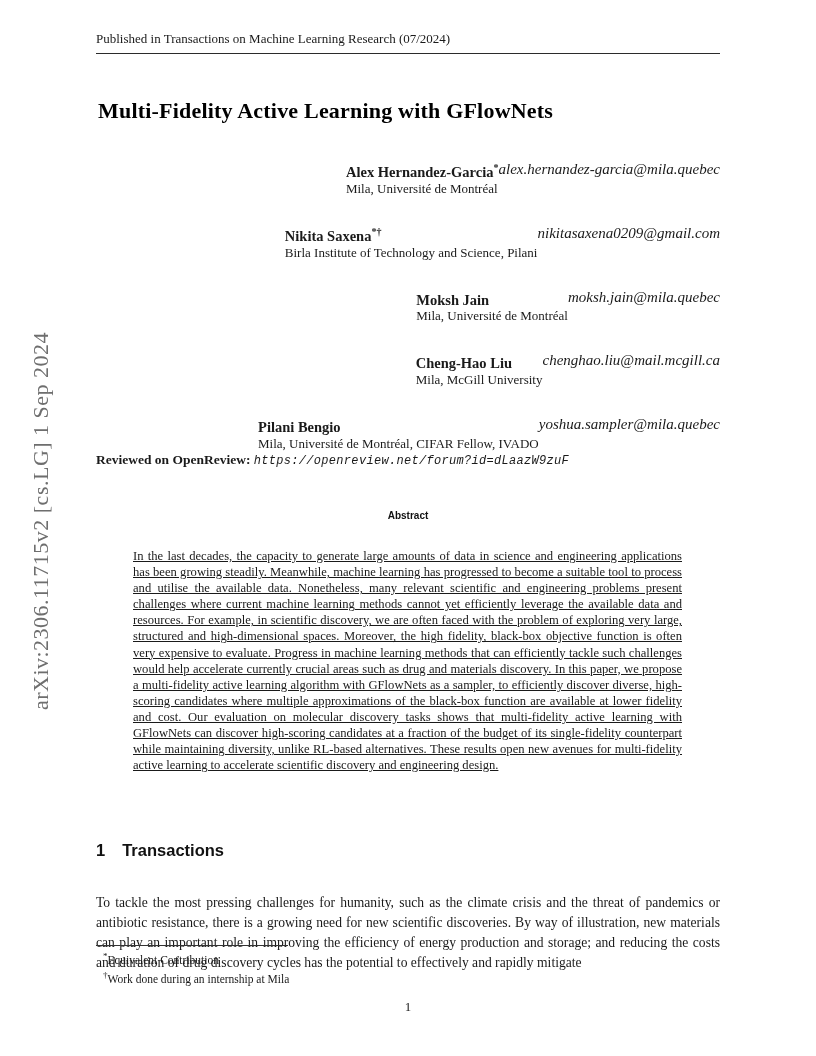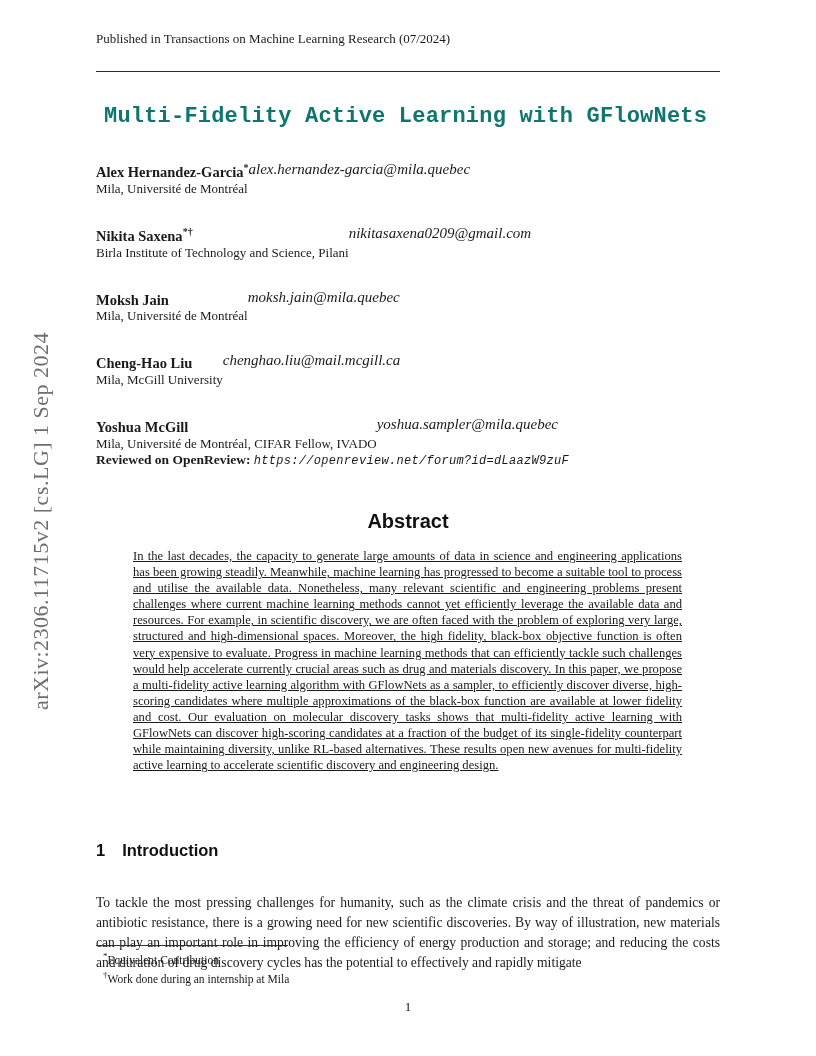--- a/index.html
+++ b/index.html
@@ -22,38 +22,38 @@
     font-size: 22px;
     color: #6e6e6e;
     letter-spacing: 0.5px;
   }
   .header {
     position: absolute;
     left: 96px;
     top: 31px;
     width: 624px;
     font-size: 13px;
-    padding-bottom: 24px;
+    padding-bottom: 6px;
     border-bottom: 1px solid #2b2b2b;
   }
   .title {
     position: absolute;
     left: 96px;
     top: 96px;
-    margin: 8px;
-    font-family: Liberation Mono, monospace;
+    margin: 2px;
+    font-family: Liberation Serif, serif;
     font-weight: 700;
     font-size: 22px;
     letter-spacing: 0.2px;
-    color: #0f766e;
+    color: #000000;
   }
   .authors { position: absolute; left: 96px; top: 159px; width: 624px; }
   .author-row {
     display: flex;
-    justify-content: flex-start;
+    justify-content: flex-end;
     align-items: flex-start;
     margin-bottom: 26px;
   }
   .author-name { font-size: 14.5px; font-weight: 700; line-height: 17px; }
   .author-name sup { font-size: 10px; font-weight: 700; }
   .author-affiliation { font-size: 13px; line-height: 16px; }
   .author-email { font-size: 15px; font-style: italic; padding-top: 2px; }
   .reviewed {
     position: absolute;
     left: 96px;
@@ -72,21 +72,21 @@
     margin-top: 32px;
   }
   .abstract-heading {
     position: absolute;
     left: 96px;
     top: 510px;
     width: 624px;
     text-align: center;
     font-family: "Liberation Sans", sans-serif;
     font-weight: 700;
-    font-size: 20px;
+    font-size: 10px;
     color: #111;
   }
   .abstract-body {
     position: absolute;
     left: 133px;
     top: 548px;
     width: 549px;
     font-size: 12.6px;
     line-height: 16.1px;
     text-align: justify;
@@ -180,38 +180,38 @@
     <div class="author-row">
       <div class="author-left">
         <div class="author-name"><span>Cheng-Hao Liu</span><sup></sup></div>
         <div class="author-affiliation">Mila, McGill University</div>
       </div>
       <div class="author-email">chenghao.liu@mail.mcgill.ca</div>
     </div>
 
     <div class="author-row">
       <div class="author-left">
-        <div class="author-name"><span>Yoshua McGill</span><sup></sup></div>
+        <div class="author-name"><span>Pilani Bengio</span><sup></sup></div>
         <div class="author-affiliation">Mila, Université de Montréal, CIFAR Fellow, IVADO</div>
       </div>
       <div class="author-email">yoshua.sampler@mila.quebec</div>
     </div>
 
   </div>
 
   <div class="reviewed">
     <span class="rev-label">Reviewed on OpenReview:</span>
     <a class="rev-url" href="#">https://openreview.net/forum?id=dLaazW9zuF</a>
   </div>
 
   <div class="abstract-heading">Abstract</div>
   <div class="abstract-body">In the last decades, the capacity to generate large amounts of data in science and engineering applications has been growing steadily. Meanwhile, machine learning has progressed to become a suitable tool to process and utilise the available data. Nonetheless, many relevant scientific and engineering problems present challenges where current machine learning methods cannot yet efficiently leverage the available data and resources. For example, in scientific discovery, we are often faced with the problem of exploring very large, structured and high-dimensional spaces. Moreover, the high fidelity, black-box objective function is often very expensive to evaluate. Progress in machine learning methods that can efficiently tackle such challenges would help accelerate currently crucial areas such as drug and materials discovery. In this paper, we propose a multi-fidelity active learning algorithm with GFlowNets as a sampler, to efficiently discover diverse, high-scoring candidates where multiple approximations of the black-box function are available at lower fidelity and cost. Our evaluation on molecular discovery tasks shows that multi-fidelity active learning with GFlowNets can discover high-scoring candidates at a fraction of the budget of its single-fidelity counterpart while maintaining diversity, unlike RL-based alternatives. These results open new avenues for multi-fidelity active learning to accelerate scientific discovery and engineering design.</div>
 
   <div class="section-heading">
-    <span class="sec-num">1</span><span>Introduction</span>
+    <span class="sec-num">1</span><span>Transactions</span>
   </div>
 
   <div class="intro-para">To tackle the most pressing challenges for humanity, such as the climate crisis and the threat of pandemics or antibiotic resistance, there is a growing need for new scientific discoveries. By way of illustration, new materials can play an important role in improving the efficiency of energy production and storage; and reducing the costs and duration of drug discovery cycles has the potential to effectively and rapidly mitigate</div>
 
   <div class="footnote-rule"></div>
   <div class="footnotes">
     <div class="footnote"><sup>*</sup><span>Equivalent Contribution</span></div>
     <div class="footnote"><sup>†</sup><span>Work done during an internship at Mila</span></div>
   </div>
 

